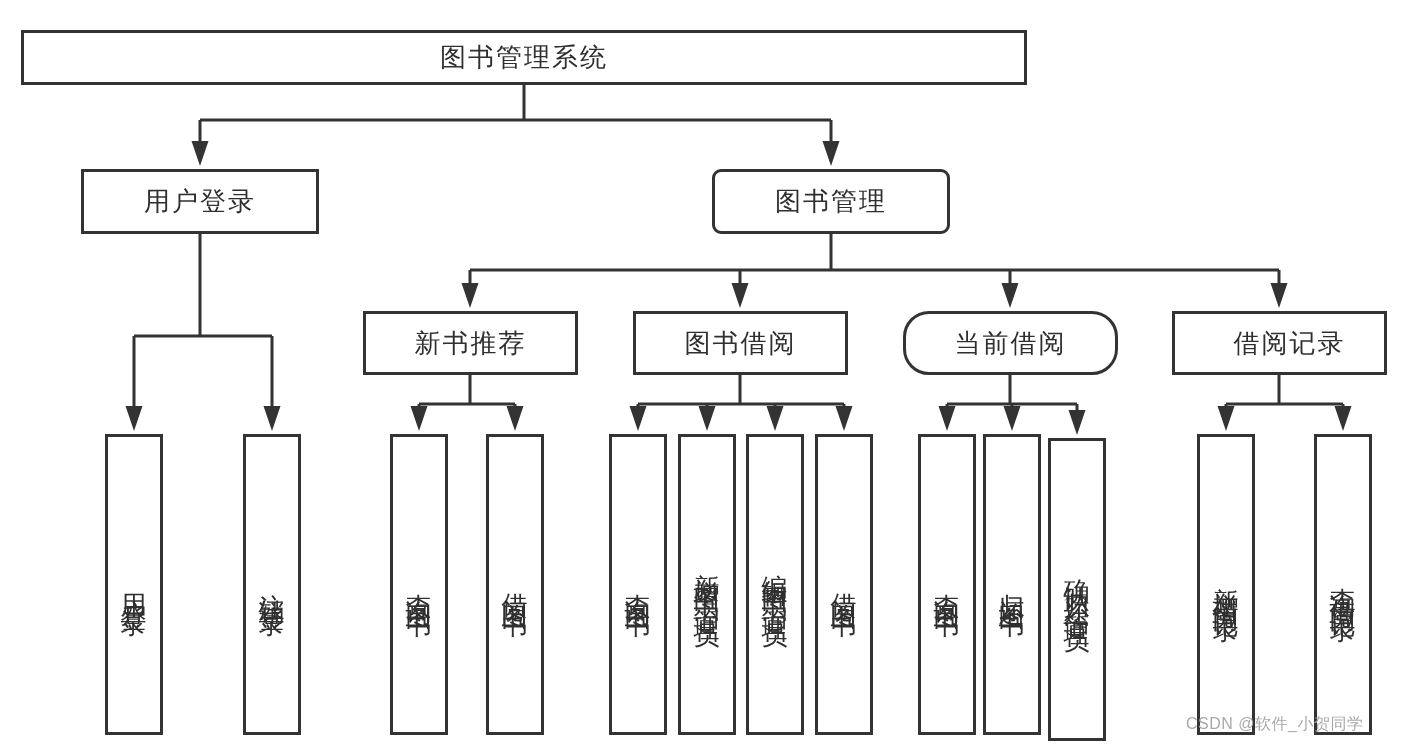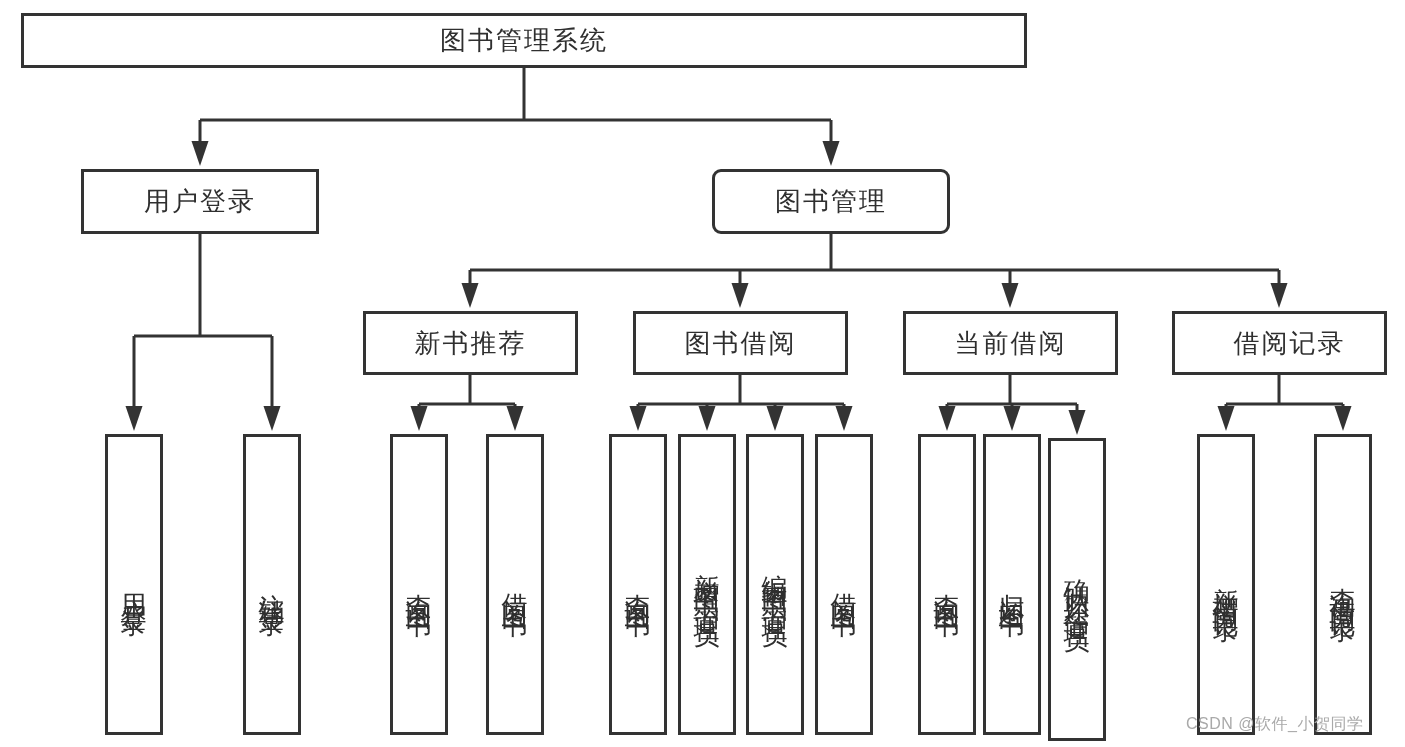--- a/index.html
+++ b/index.html
@@ -102,28 +102,28 @@
       <polygon points="766.5,406 783.5,406 775,431"></polygon>
       <polygon points="835.5,406 852.5,406 844,431"></polygon>
       <polygon points="938.5,406 955.5,406 947,431"></polygon>
       <polygon points="1003.5,406 1020.5,406 1012,431"></polygon>
       <polygon points="1068.5,410 1085.5,410 1077,435"></polygon>
       <polygon points="1217.5,406 1234.5,406 1226,431"></polygon>
       <polygon points="1334.5,406 1351.5,406 1343,431"></polygon>
     </g>
   </svg>
 
-  <div class="hbox" style="left:21px; top:13px; width:1006px; height:55px;">图书管理系统</div>
+  <div class="hbox" style="left:21px; top:30px; width:1006px; height:55px;">图书管理系统</div>
 
   <div class="hbox" style="left:81px; top:169px; width:238px; height:65px;">用户登录</div>
   <div class="hbox" style="left:712px; top:169px; width:238px; height:65px;border-radius:9px;">图书管理</div>
 
   <div class="hbox" style="left:633px; top:311px; width:215px; height:64px;">图书借阅</div>
   <div class="hbox" style="left:363px; top:311px; width:215px; height:64px;">新书推荐</div>
-  <div class="hbox" style="left:903px; top:311px; width:215px; height:64px;">当前借阅</div>
+  <div class="hbox" style="left:903px; top:311px; width:215px; height:64px;border-radius:26px;">当前借阅</div>
   <div class="hbox" style="left:1172px; top:311px; width:215px; height:64px;padding-left:20px;">借阅记录</div>
 
   <div class="vbox" style="left:105px; top:434px;">用户登录</div>
   <div class="vbox" style="left:243px; top:434px;">注销登录</div>
 
   <div class="vbox" style="left:390px; top:434px;">查询图书</div>
   <div class="vbox" style="left:486px; top:434px;">借阅图书</div>
 
   <div class="vbox" style="left:609px; top:434px;">查询图书</div>
   <div class="vbox" style="left:678px; top:434px; letter-spacing:7px;">新增图书（管理员）</div>

